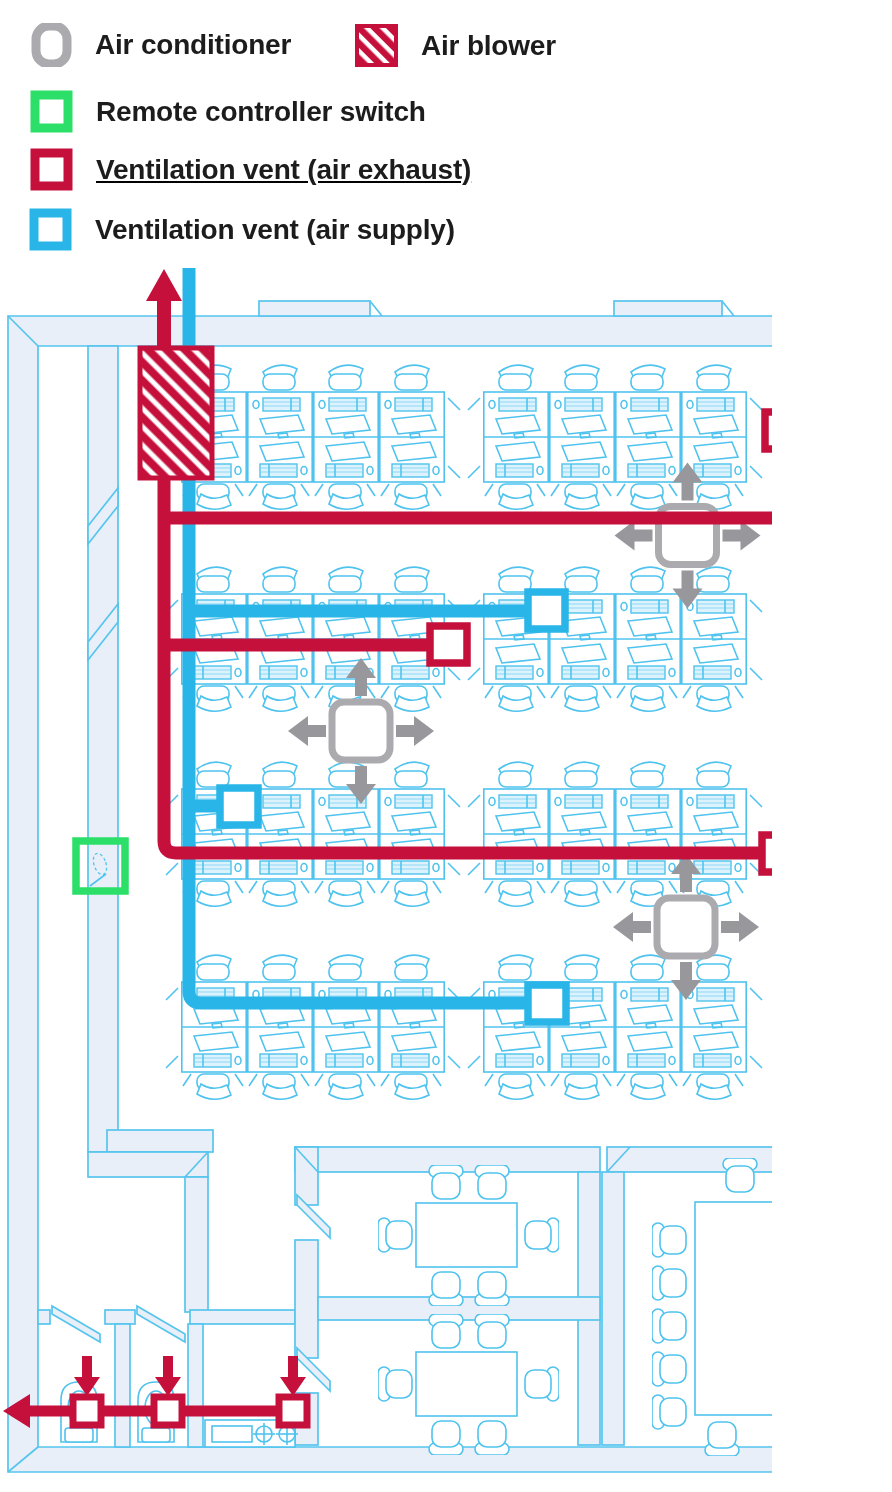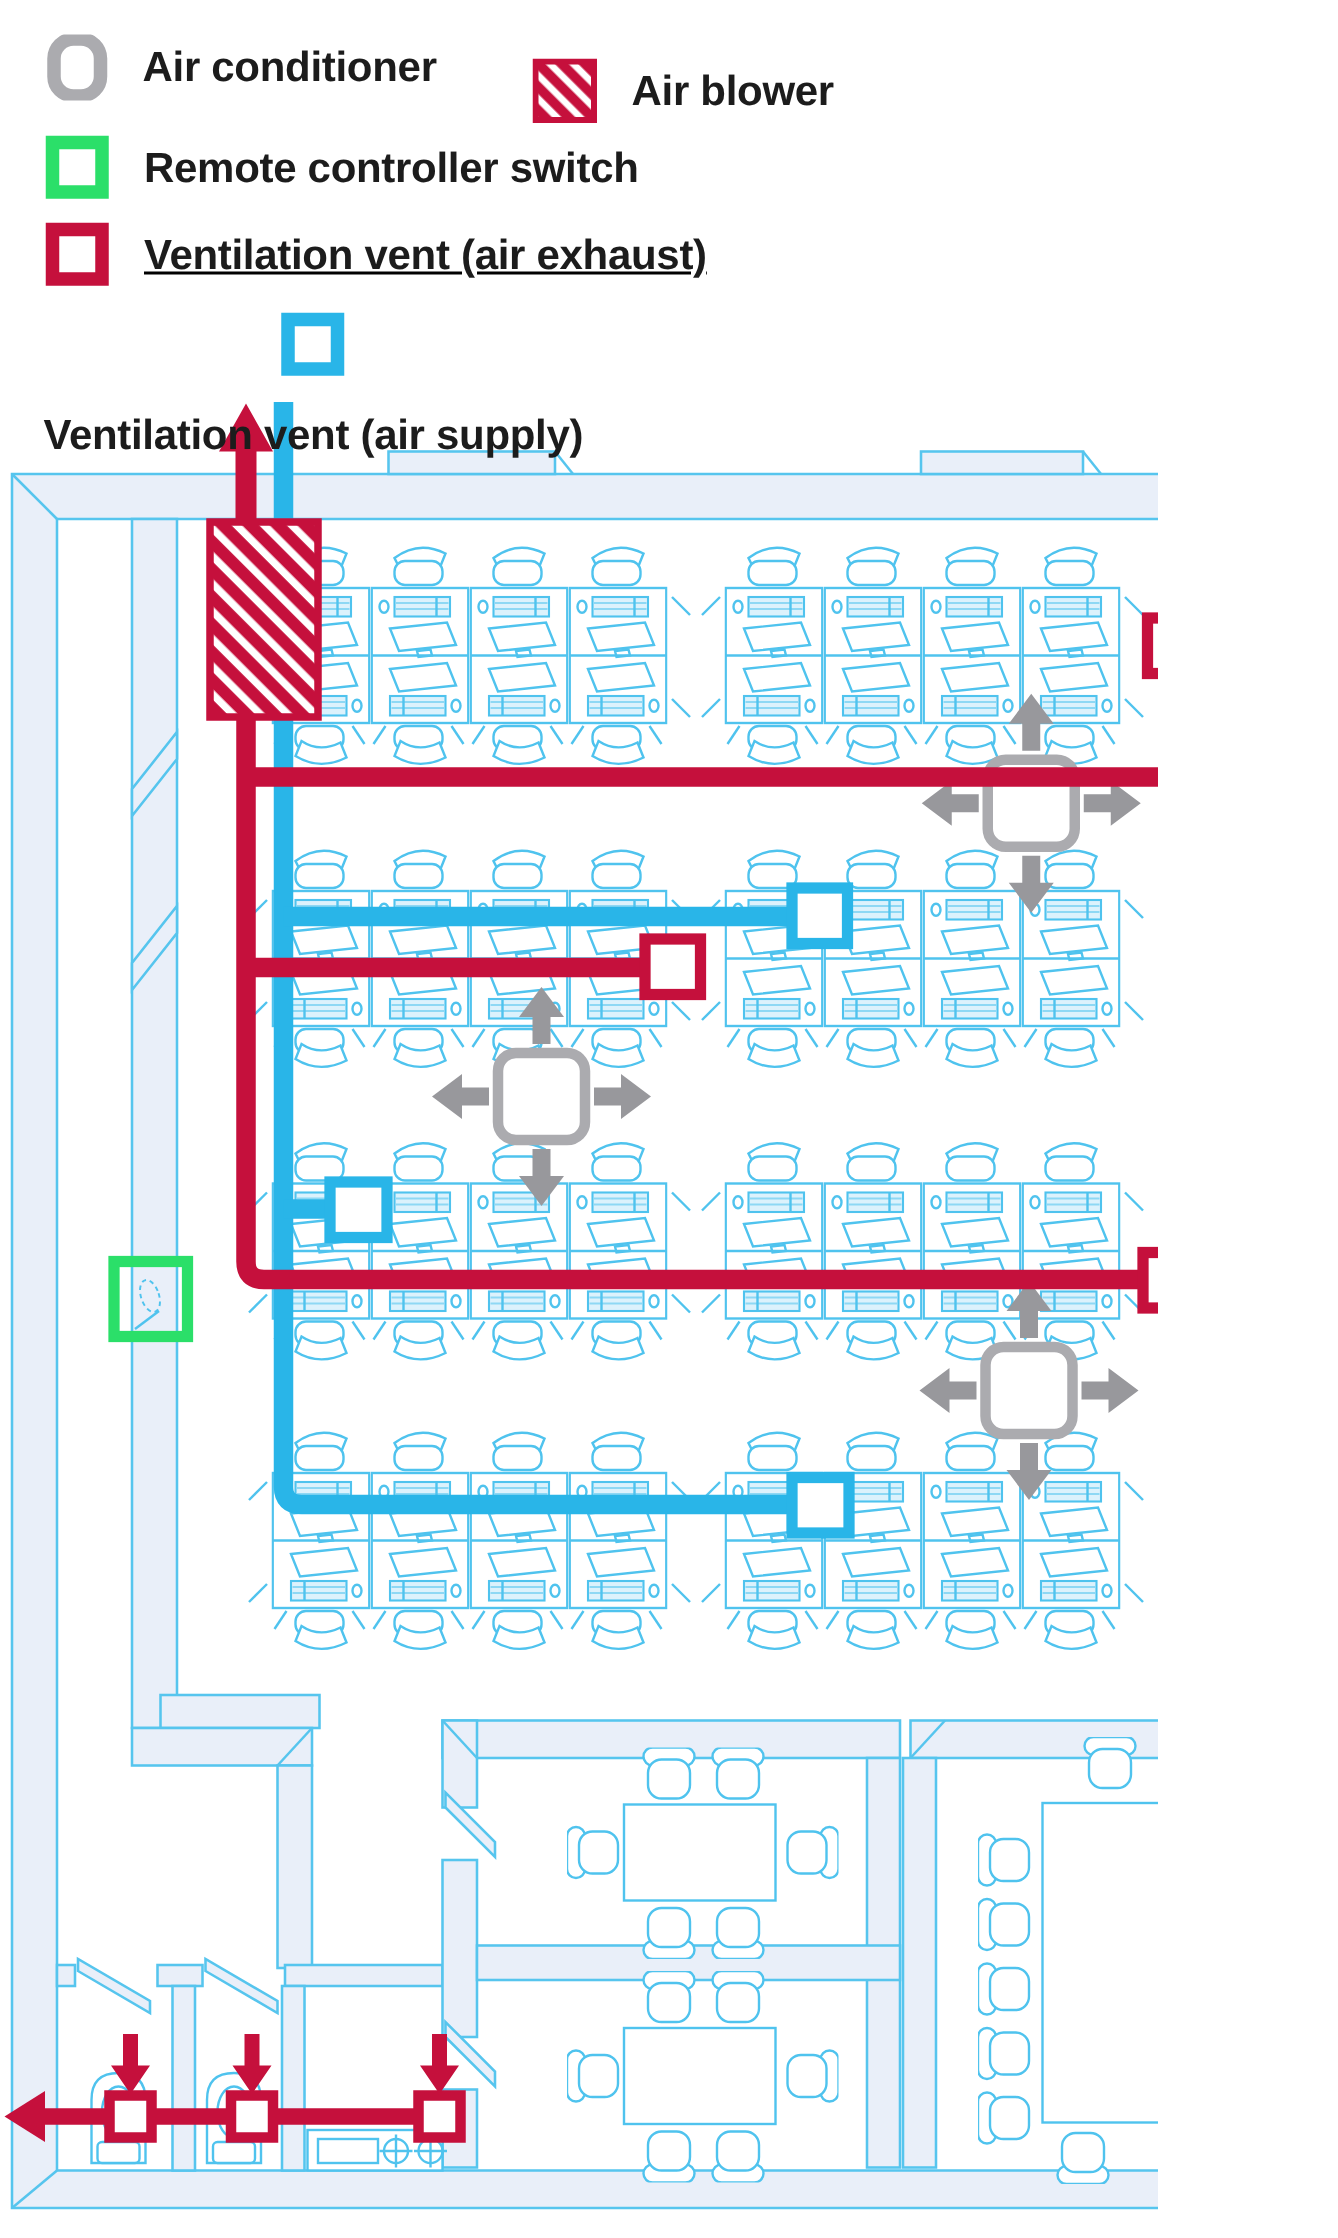--- a/index.html
+++ b/index.html
@@ -367,21 +367,21 @@
     <rect class="switch" x="76" y="841" width="49" height="50"></rect>
   </svg>
 
   <div>
     <div class="legend-item" style="left:30px;top:23px;">
       <svg width="42" height="44">
         <rect x="6" y="3" width="31" height="38" rx="13" style="fill:none;stroke:var(--gray);stroke-width:9"></rect>
       </svg>
       <span class="legend-label">Air conditioner</span>
     </div>
-    <div class="legend-item" style="left:355px;top:39px;">
+    <div class="legend-item" style="left:355px;top:24px;">
       <svg width="43" height="43">
         <defs>
           <pattern id="hatch2" width="11" height="11" patternUnits="userSpaceOnUse" patternTransform="rotate(45)">
             <rect width="11" height="11" style="fill:var(--red)"></rect>
             <rect y="3" width="11" height="4.5" fill="#ffffff"></rect>
           </pattern>
         </defs>
         <rect x="2" y="2" width="39" height="39" fill="url(#hatch2)" style="stroke:var(--red);stroke-width:4"></rect>
       </svg>
       <span class="legend-label">Air blower</span>
@@ -391,21 +391,21 @@
         <rect x="5" y="5" width="33" height="33" style="fill:none;stroke:var(--green);stroke-width:9"></rect>
       </svg>
       <span class="legend-label">Remote controller switch</span>
     </div>
     <div class="legend-item" style="left:30px;top:148px;text-decoration:underline;">
       <svg width="43" height="43">
         <rect x="5" y="5" width="33" height="33" style="fill:none;stroke:var(--red);stroke-width:9"></rect>
       </svg>
       <span class="legend-label">Ventilation vent (air exhaust)</span>
     </div>
-    <div class="legend-item" style="left:29px;top:208px;flex-direction:column;">
+    <div class="legend-item" style="left:29px;top:208px;">
       <svg width="43" height="43">
         <rect x="5" y="5" width="33" height="33" style="fill:none;stroke:var(--blue);stroke-width:9"></rect>
       </svg>
       <span class="legend-label">Ventilation vent (air supply)</span>
     </div>
   </div>
 
 </div>
 
 </body></html>

